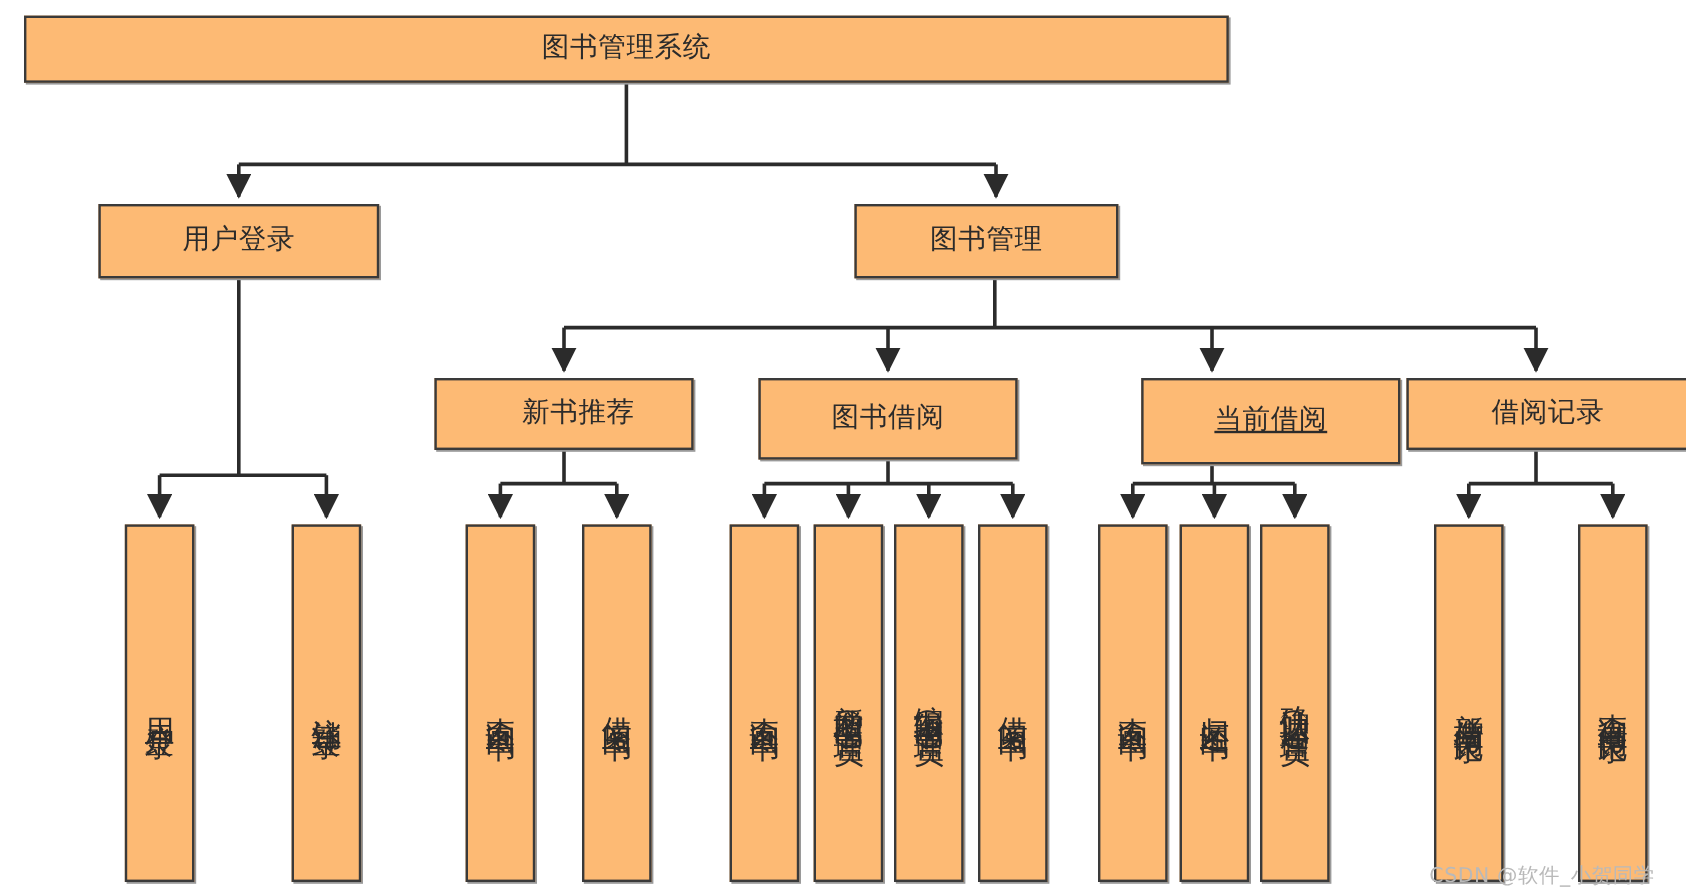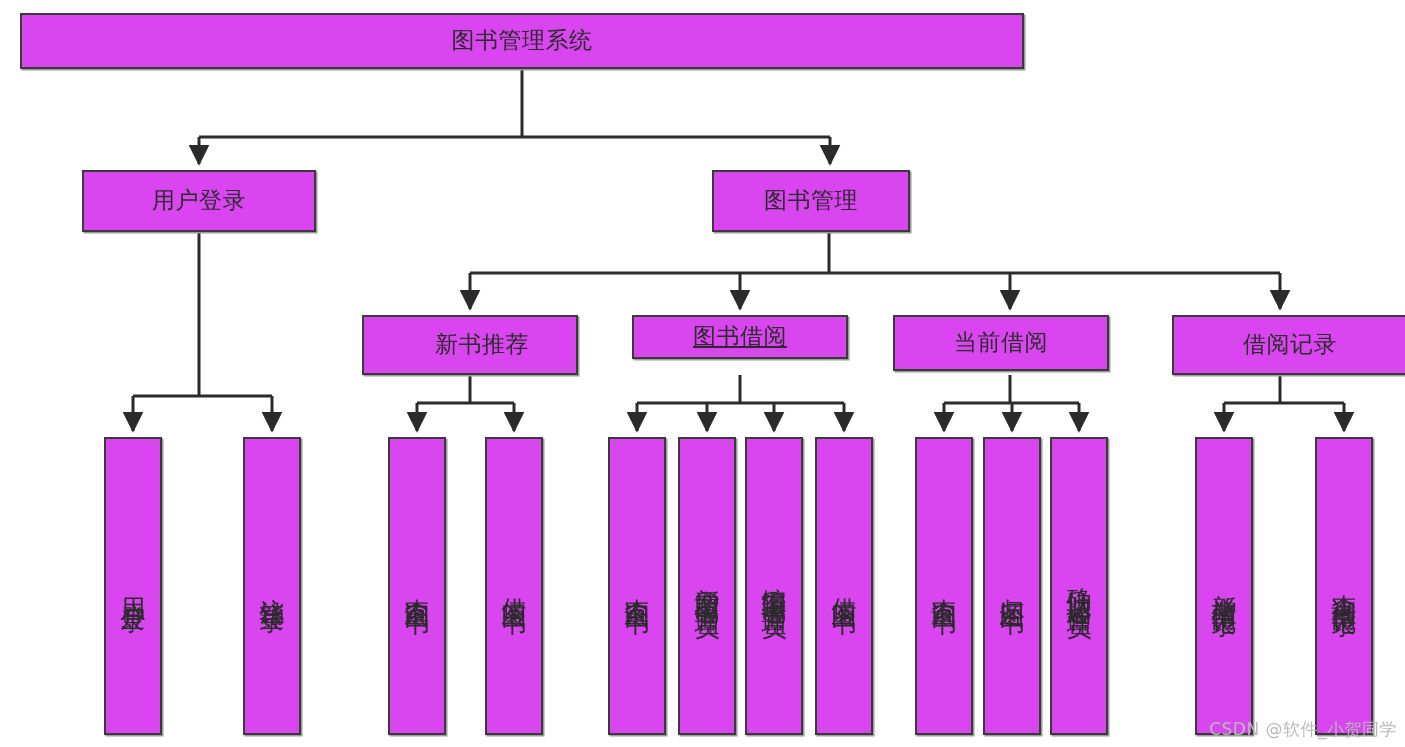--- a/index.html
+++ b/index.html
@@ -21,21 +21,21 @@
     position: absolute;
     left: 0;
     top: 0;
     width: 1405px;
     height: 747px;
     pointer-events: none;
   }
   .node {
     position: absolute;
     box-sizing: border-box;
-    background: #d946ef;
+    background: #fdba74;
     border: 2px solid #3a3a3a;
     box-shadow: 1.5px 1.5px 0 0 #9a9a9a;
     display: flex;
     align-items: center;
     justify-content: center;
     color: #2b2b2b;
   }
   .node .label {
     display: block;
     text-align: center;
@@ -54,21 +54,21 @@
   .node.v .label {
     writing-mode: vertical-rl;
     text-orientation: upright;
     font-size: 25px;
     letter-spacing: 4px;
     line-height: 1;
     white-space: nowrap;
   }
   #watermark {
     position: absolute;
-    right: 8px;
+    right: 26px;
     bottom: 6px;
     font-size: 17px;
     color: #b9b9b9;
     letter-spacing: 0.5px;
     white-space: nowrap;
     user-select: none;
   }
 </style>
 </head>
 <body>
@@ -125,31 +125,31 @@
     </g>
   </svg>
 
   <div class="node h" style="left:20px; top:13px; width:1004px; height:56px;">
     <span class="label">图书管理系统</span>
   </div>
 
   <div class="node h" style="left:82px; top:170px; width:234px; height:62px;">
     <span class="label">用户登录</span>
   </div>
-  <div class="node h" style="left:712px; top:170px; width:198px; height:62px;">
+  <div class="node h" style="left:712px; top:170px; width:220px; height:62px;">
     <span class="label">图书管理</span>
   </div>
 
   <div class="node h" style="left:362px; top:315px; width:216px; height:60px;padding-left:24px;">
     <span class="label">新书推荐</span>
   </div>
-  <div class="node h" style="left:632px; top:315px; width:216px; height:44px;text-decoration:underline;">
+  <div class="node h" style="left:632px; top:315px; width:216px; height:68px;">
     <span class="label">图书借阅</span>
   </div>
-  <div class="node h" style="left:893px; top:315px; width:216px; height:56px;">
+  <div class="node h" style="left:951px; top:315px; width:216px; height:72px;text-decoration:underline;">
     <span class="label">当前借阅</span>
   </div>
   <div class="node h" style="left:1172px; top:315px; width:236px; height:60px;">
     <span class="label">借阅记录</span>
   </div>
 
   <div class="node v" style="left:104px; top:437px; width:58px; height:298px;">
     <span class="label">用户登录</span>
   </div>
   <div class="node v" style="left:243px; top:437px; width:58px; height:298px;">

